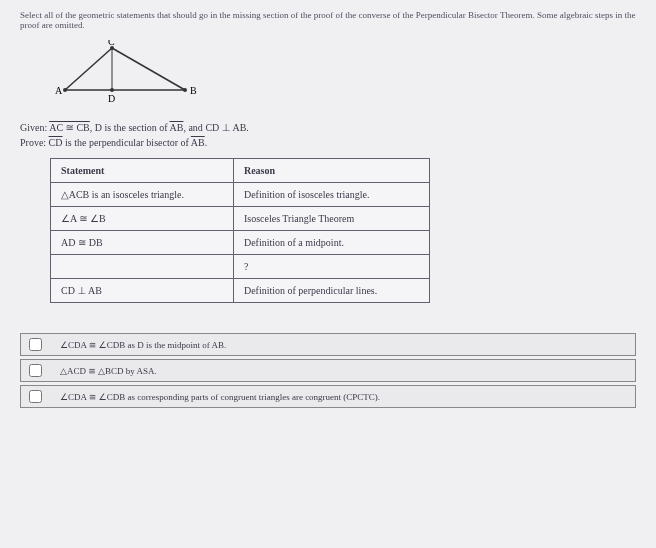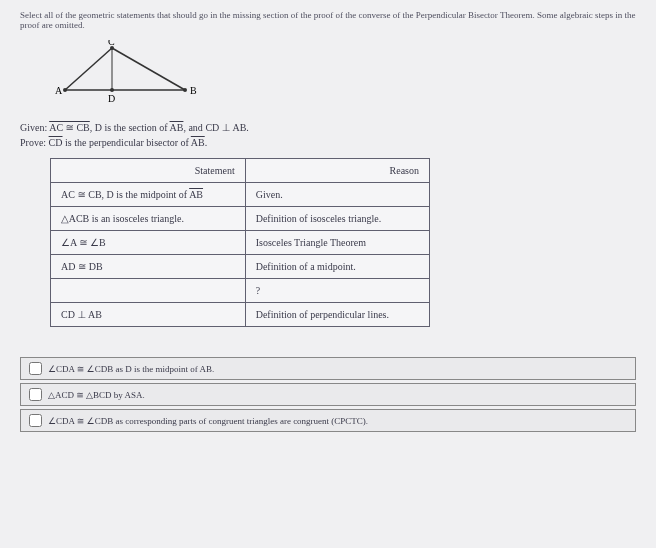--- a/index.html
+++ b/index.html
@@ -2,23 +2,23 @@
 <html><head>
 <meta charset="utf-8">
 <style>
 body{margin:0;padding:10px 20px;font-family:Georgia,serif;font-size:10px;color:#3a3a4a;background:#f0f0f2;width:656px;box-sizing:border-box}
 .instr{font-size:9px;color:#505060;}
 .diagram{margin:10px 0 15px 30px}
 .given,.prove{font-size:10px;margin:4px 0}
 .ov{text-decoration:overline}
 table{border-collapse:collapse;margin:10px 0 20px 30px;width:380px;background:#f5f5f7}
 th,td{border:1px solid #606070;padding:6px 10px;font-size:10px;text-align:left;vertical-align:top}
-th{font-weight:normal;text-align:right}
+th{font-weight:bold;text-align:left}
 .options{margin-top:30px}
-.opt{border:1px solid #888;padding:4px 8px;margin:3px 0;font-size:9px;display:flex;align-items:center;gap:6px;background:#eaeaec}
+.opt{border:1px solid #888;padding:4px 8px;margin:3px 0;font-size:9px;display:flex;align-items:center;gap:18px;background:#eaeaec}
 .opt input{margin:0}
 </style>
 </head>
 <body>
 
 <div class="instr">Select all of the geometric statements that should go in the missing section of the proof of the converse of the Perpendicular Bisector Theorem. Some algebraic steps in the proof are omitted.</div>
 
 <div class="diagram">
 <svg width="150" height="65" viewBox="0 0 150 65">
 <line x1="15" y1="50" x2="135" y2="50" stroke="#333" stroke-width="1.5"></line>
@@ -46,24 +46,20 @@
 <span class="ov">CD</span><span> is the perpendicular bisector of </span><span class="ov">AB</span>.
 </div>
 
 <table>
 <tbody>
       <tr>
         <th>Statement</th>
         <th>Reason</th>
       </tr>
 <tr>
-        <td><span>AC ≅ CB, D is the midpoint of </span><span class="ov">AB</span></td>
-        <td>Given.</td>
-      </tr>
-<tr>
         <td>△ACB is an isosceles triangle.</td>
         <td>Definition of isosceles triangle.</td>
       </tr>
 <tr>
         <td>∠A ≅ ∠B</td>
         <td>Isosceles Triangle Theorem</td>
       </tr>
 <tr>
         <td>AD ≅ DB</td>
         <td>Definition of a midpoint.</td>

